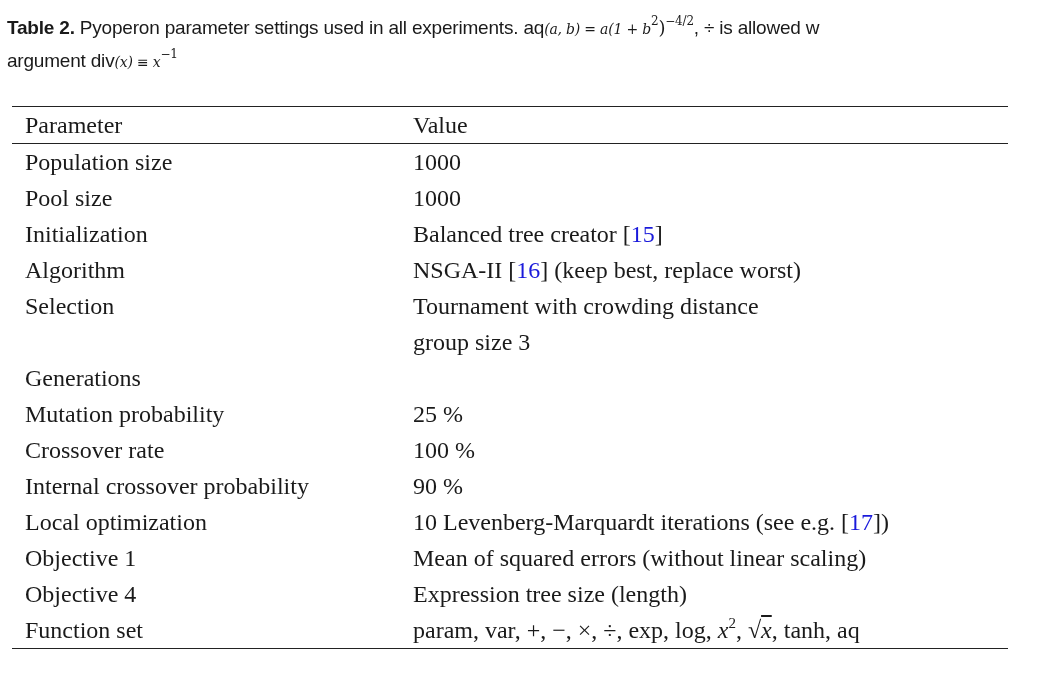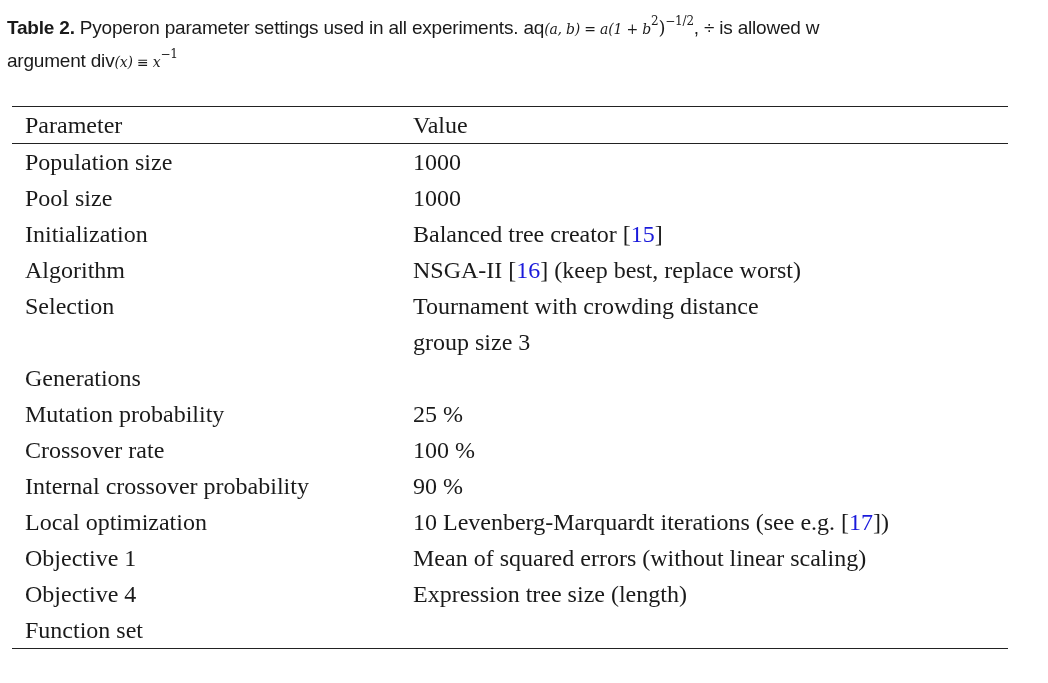--- a/index.html
+++ b/index.html
@@ -19,21 +19,21 @@
   .mi { font-style:italic; }
   .tsup { font-size:15px; vertical-align:10px; line-height:0; }
 </style>
 </head>
 <body>
 
 <div class="caption">
   <div>
     <span class="label">Table 2.</span>
     <span>Pyoperon parameter settings used in all experiments.</span>
-    <span><span>aq</span><span class="m">(a, b) = a(1 + b</span><sup>2</sup><span class="r">)</span><sup>−1/2</sup></span><span>, ÷ is allowed w</span>
+    <span><span>aq</span><span class="m">(a, b) = a(1 + b</span><sup>2</sup><span class="r">)</span><sup>−4/2</sup></span><span>, ÷ is allowed w</span>
   </div>
   <div>
     <span>argument div</span><span class="m">(x) ≡ x</span><sup>−1</sup>
   </div>
 </div>
 
 <div class="tbl">
   <div class="row head">
     <div class="c1">Parameter</div>
     <div class="c2">Value</div>
@@ -84,14 +84,15 @@
   <div class="row">
       <div class="c1">Objective 1</div>
       <div class="c2">Mean of squared errors (without linear scaling)</div>
     </div>
   <div class="row">
       <div class="c1">Objective 4</div>
       <div class="c2">Expression tree size (length)</div>
     </div>
   <div class="row">
       <div class="c1">Function set</div>
+      <div class="c2 math"><span>param, var, +, −, ×, ÷, exp, log, </span><span class="mi">x</span><span class="tsup">2</span><span>, √</span><span class="mi" style="text-decoration:overline">x</span><span>, tanh, aq</span></div>
     </div>
 </div>
 
 </body></html>

